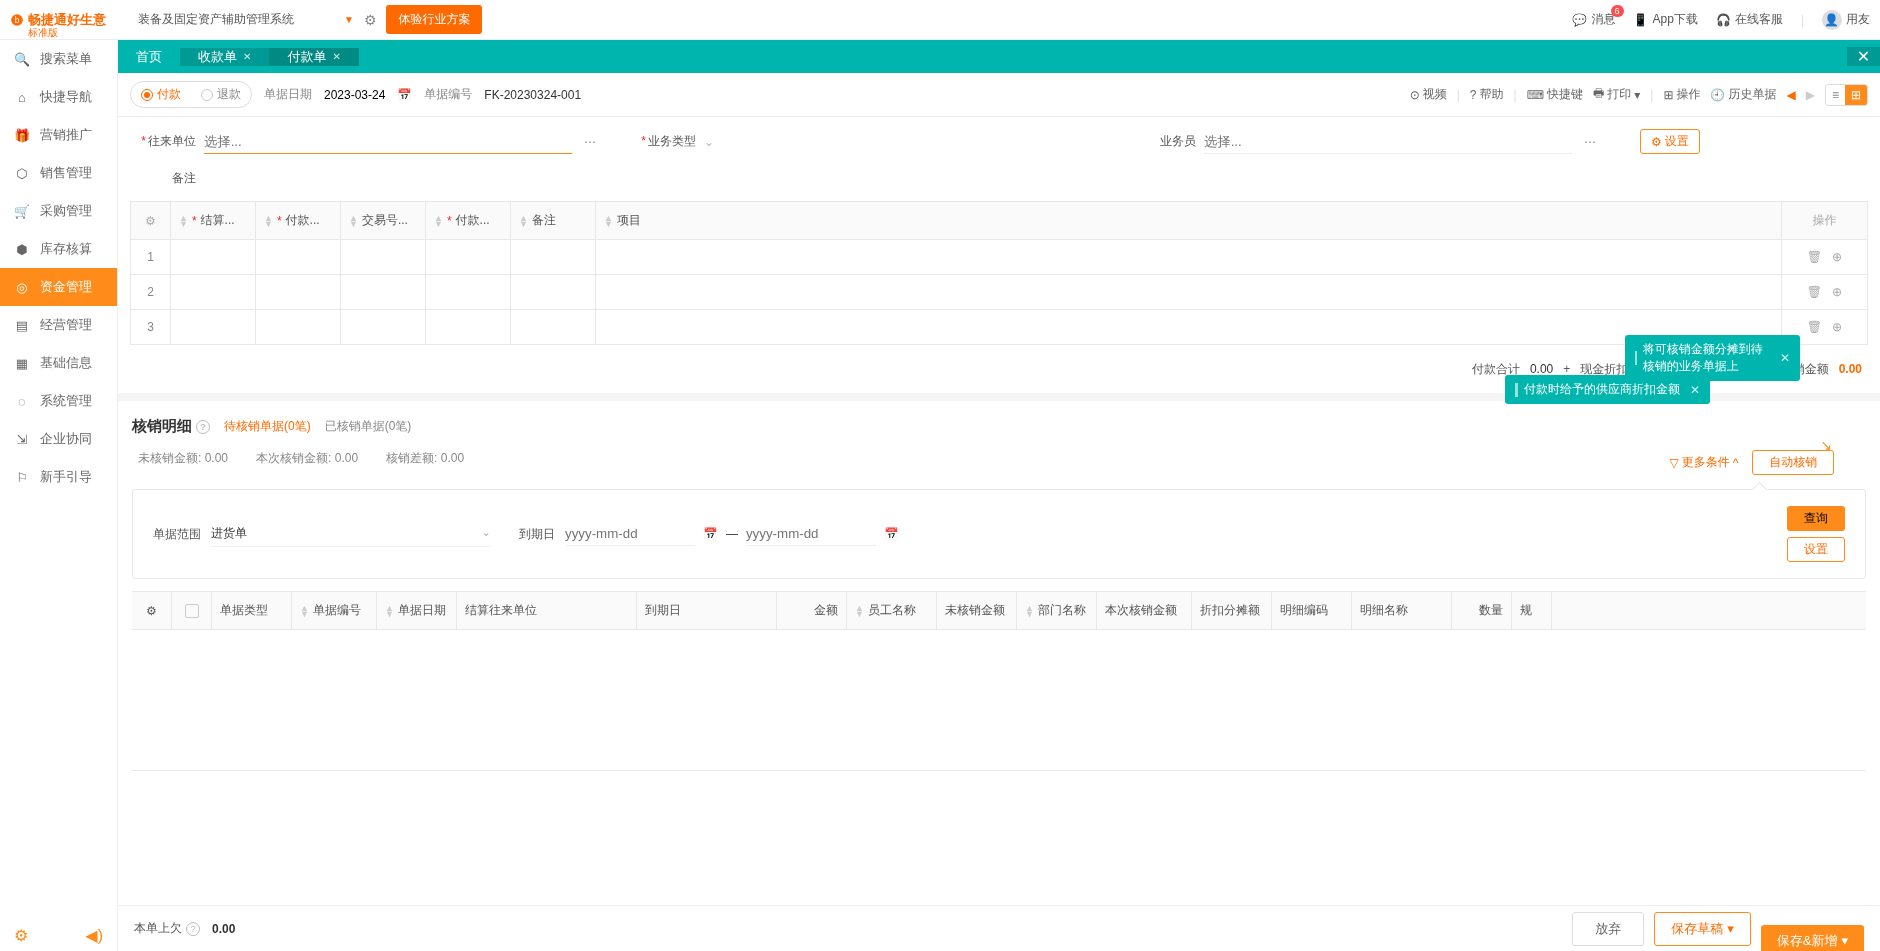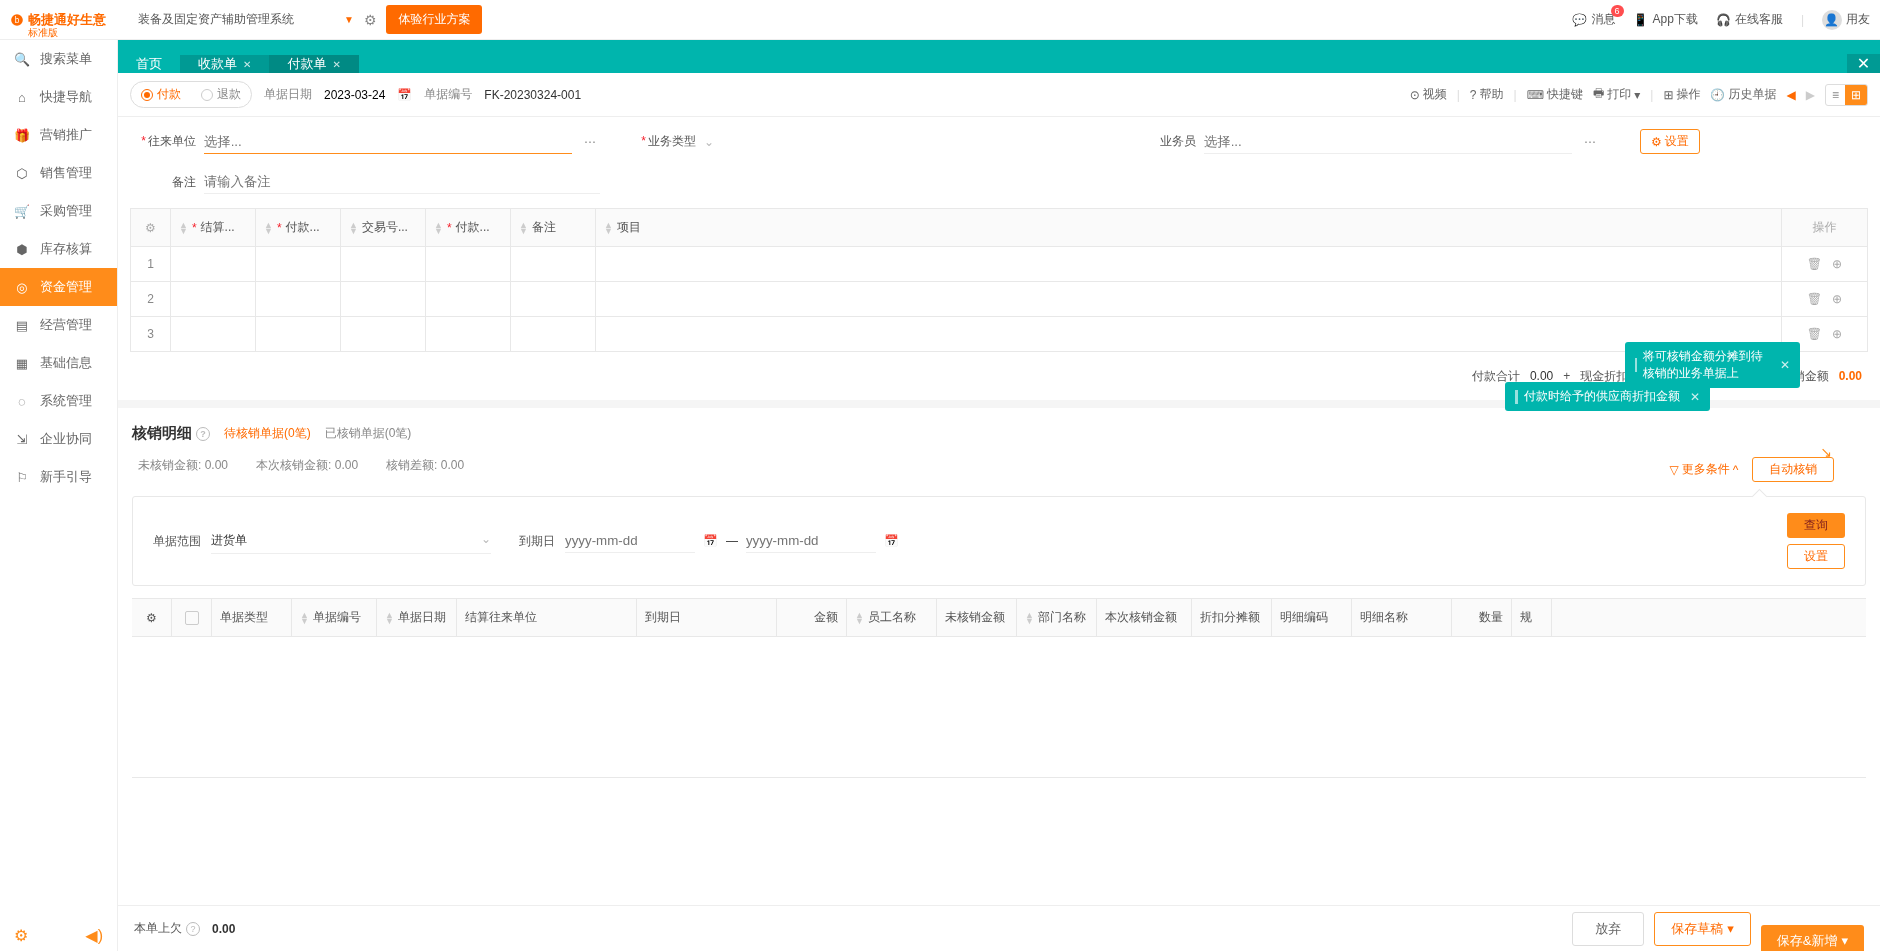--- a/index.html
+++ b/index.html
@@ -23,21 +23,21 @@
 .layout { display: flex; height: calc(100vh - 40px); }
 .sidebar { width: 118px; background: #fff; border-right: 1px solid #eee; display: flex; flex-direction: column; }
 .side-item { display: flex; align-items: center; gap: 10px; padding: 10px 14px; color: #666; cursor: pointer; font-size: 13px; }
 .side-item.active { background: #ff8c1a; color: #fff; }
 .side-item .ico { width: 16px; height: 16px; display: inline-flex; align-items: center; justify-content: center; }
 .side-footer { margin-top: auto; display: flex; justify-content: space-between; padding: 6px 14px; color: #ff8c1a; font-size: 16px; }
 
 .main { flex: 1; display: flex; flex-direction: column; background: #f5f5f5; min-width: 0; }
 
 
-.tabs-bar { background: #00b5ad; height: 33px; display: flex; align-items: flex-end; color: #fff; }
+.tabs-bar { background: #00b5ad; height: 33px; display: flex; align-items: center; color: #fff; }
 .tab { padding: 0 18px; display: flex; align-items: center; gap: 6px; cursor: pointer; font-size: 13px; }
 .tab.teal-dark { background: #009a94; }
 .tab.teal-darker { background: #008a84; }
 .tab .x { font-size: 10px; opacity: .8; }
 .tabs-close { margin-left: auto; width: 33px; display: flex; align-items: center; justify-content: center; background: #009a94; cursor: pointer; font-size: 16px; }
 
 
 .content { flex: 1; overflow: auto; padding: 0 0 60px 0; background: #fff; margin: 0; position: relative; }
 
 
@@ -112,21 +112,21 @@
 
 
 .filter-box { border: 1px solid #e8e8e8; border-radius: 3px; padding: 16px 20px; display: flex; align-items: center; gap: 28px; margin-bottom: 12px; position: relative; }
 .filter-box::before { content: ""; position: absolute; top: -6px; right: 100px; width: 10px; height: 10px; border-left: 1px solid #e8e8e8; border-top: 1px solid #e8e8e8; background: #fff; transform: rotate(45deg); }
 .fb-field { display: flex; align-items: center; gap: 10px; }
 .fb-field label { color: #555; }
 .fb-select { border: none; border-bottom: 1px solid #eee; padding: 4px 0; min-width: 280px; color: #333; display: flex; justify-content: space-between; cursor: pointer; }
 .date-range { display: flex; align-items: center; gap: 8px; }
 .date-input { border: none; border-bottom: 1px solid #eee; padding: 4px 0; width: 130px; color: #bbb; }
 .fb-actions { margin-left: auto; display: flex; flex-direction: column; gap: 6px; }
-.orange-btn-sm { background: #ff8c1a; color: #7f1d1d; border: none; padding: 4px 16px; border-radius: 3px; cursor: pointer; font-size: 12px; }
+.orange-btn-sm { background: #ff8c1a; color: #000000; border: none; padding: 4px 16px; border-radius: 3px; cursor: pointer; font-size: 12px; }
 .outline-btn-sm { border: 1px solid #ff8c1a; color: #ff6a00; background: #fff; padding: 3px 16px; border-radius: 3px; cursor: pointer; font-size: 12px; }
 
 
 .wo-table { border: 1px solid #e8e8e8; border-left: none; border-right: none; overflow-x: auto; }
 .wo-head { display: flex; background: #fafafa; border-bottom: 1px solid #e8e8e8; min-width: 1400px; }
 .wo-cell { padding: 10px 8px; border-right: 1px solid #e8e8e8; display: flex; align-items: center; gap: 4px; color: #555; white-space: nowrap; }
 .w-gear { width: 40px; justify-content: center; }
 .w-chk { width: 40px; justify-content: center; }
 .w1 { width: 80px; } .w2 { width: 85px; } .w3 { width: 80px; } .w4 { width: 180px; }
 .w5 { width: 140px; } .w6 { width: 70px; justify-content: flex-end; } .w7 { width: 90px; }
@@ -315,21 +315,20 @@
         </div>
         <button class="outline-btn">
             <span>⚙</span>
             <span>设置</span>
           </button>
       </div>
 
       <div class="form-row">
         <div class="form-field">
           <label>备注</label>
-          <input class="form-input" placeholder="请输入备注" style="">
         </div>
         <div class="form-field" style="visibility:hidden"></div>
         <span style="width:60px"></span>
       </div>
 
       <div class="settle-table">
         <div class="st-head">
           <div class="st-cell c-gear">⚙</div>
           <div class="st-cell c1">
               <span class="sort-arrows">▲<br>▼</span>

